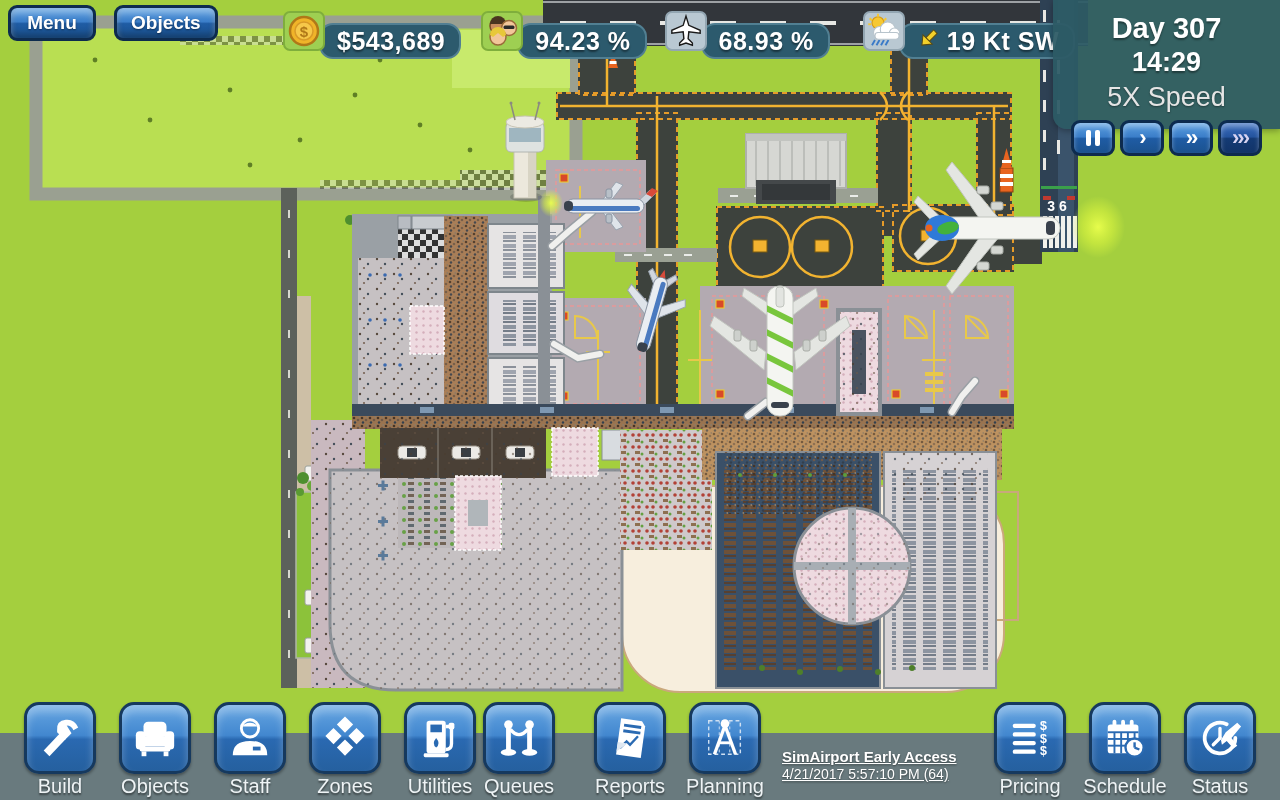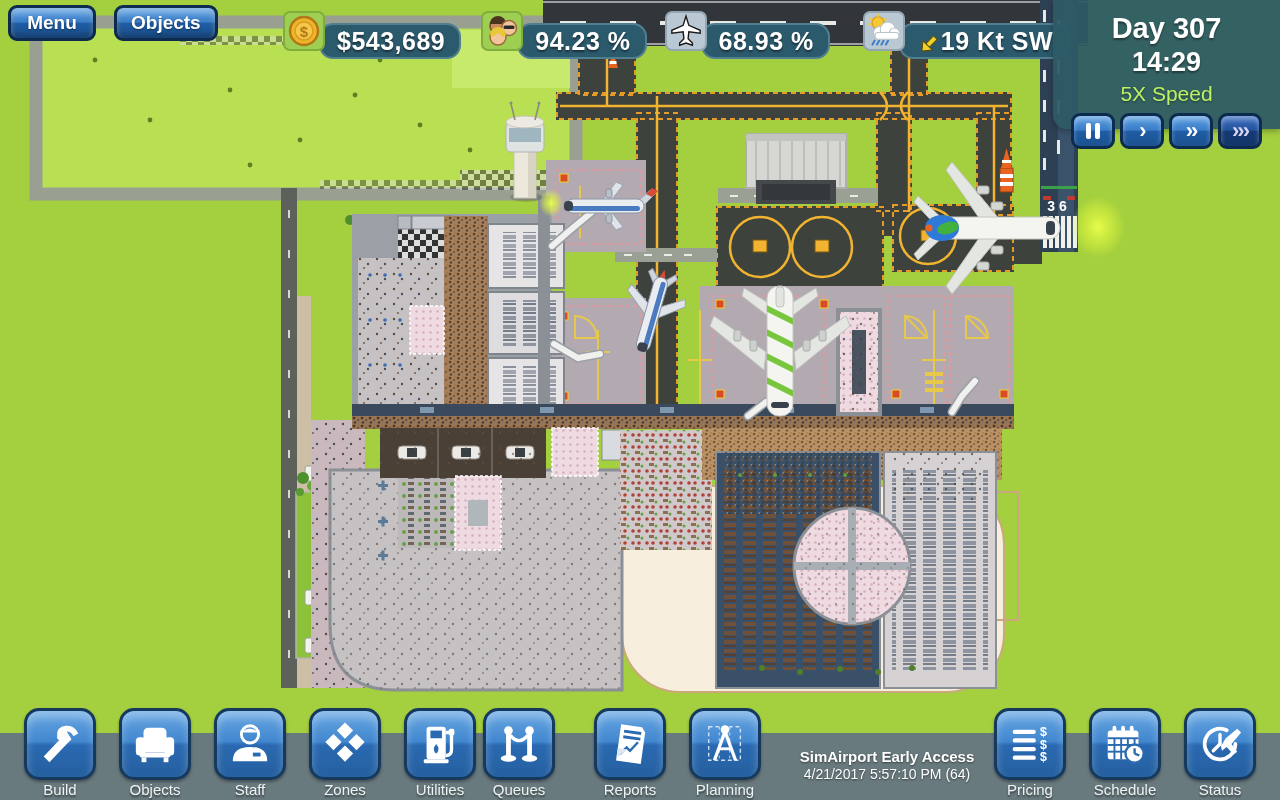--- a/index.html
+++ b/index.html
@@ -24,41 +24,41 @@
     color:#fff;font-weight:bold;font-size:25px;padding:1px 14px 1px 16px;
     text-shadow:0 2px 2px rgba(0,0,0,.45);letter-spacing:.5px;margin-top:20px;}
   .gap1{width:20px;} .gap2{width:18px;} .gap3{width:33px;}
 
   
   .clock-panel{position:absolute;right:0;top:0;width:227px;height:129px;z-index:30;
     background:rgba(45,90,101,.94);border-radius:0 0 0 14px;color:#fff;text-align:center;
     box-shadow:0 2px 6px rgba(0,0,0,.3);}
   .clock-day{font-size:29px;font-weight:bold;margin-top:12px;text-shadow:0 2px 2px rgba(0,0,0,.4);}
   .clock-time{font-size:27px;font-weight:bold;margin-top:2px;text-shadow:0 2px 2px rgba(0,0,0,.4);}
-  .clock-speed{font-size:21px;color:#bef264;margin-top:4px;text-shadow:0 1px 2px rgba(0,0,0,.4);}
+  .clock-speed{font-size:27px;color:#e5e5e5;margin-top:4px;text-shadow:0 1px 2px rgba(0,0,0,.4);}
   .speed-row{display:flex;justify-content:center;gap:5px;margin-top:7px;}
   .sbtn{width:44px;height:36px;border-radius:9px;border:3px solid #0d2b4e;color:#fff;
     font-weight:bold;font-size:22px;line-height:28px;letter-spacing:-2px;text-align:center;
     background:linear-gradient(180deg,#5b9fe0 0%,#3b7ec9 46%,#1f5ca4 52%,#1b528f 100%);
     box-shadow:inset 0 4px 5px rgba(255,255,255,.35);cursor:pointer;padding:0;}
   .sbtn.active{background:linear-gradient(180deg,#3d6fc0 0%,#24549e 46%,#143a74 52%,#123468 100%);color:#d8d4f2;}
   .pausebars{display:inline-flex;gap:4px;align-items:center;height:100%;}
   .pausebars i{display:block;width:5px;height:16px;background:#fff;border-radius:2px;}
 
   
   .toolbar-band{position:absolute;left:0;bottom:0;width:1280px;height:67px;background:#697a7e;z-index:20;}
   .tool{position:absolute;bottom:2px;width:96px;display:flex;flex-direction:column;align-items:center;z-index:30;}
   .tool-btn{width:72px;height:72px;border-radius:15px;border:3px solid #16395e;cursor:pointer;
     background:linear-gradient(180deg,#66a6e2 0%,#4287cf 46%,#2a69b1 52%,#25609f 100%);
     box-shadow:inset 0 7px 8px rgba(255,255,255,.3), 0 2px 3px rgba(0,0,0,.35);
     display:flex;align-items:center;justify-content:center;padding:0;}
   .tool-btn svg{width:46px;height:46px;}
-  .tool-label{color:#eef3f5;font-size:15px;margin-top:1px;text-shadow:0 2px 2px rgba(0,0,0,.5);}
-  .version{position:absolute;left:782px;bottom:18px;width:210px;text-align:center;color:#fff;z-index:30;
-    text-shadow:0 1px 2px rgba(0,0,0,.5);}
+  .tool-label{color:#eef3f5;font-size:20px;margin-top:1px;text-shadow:0 2px 2px rgba(0,0,0,.5);}
+  .version{position:absolute;left:782px;bottom:18px;width:210px;color:#fff;z-index:30;
+    text-shadow:0 1px 2px rgba(0,0,0,.5);text-decoration:underline;}
   .version .v1{font-weight:bold;font-size:15px;}
   .version .v2{font-size:14px;margin-top:1px;}
 </style>
 </head>
 <body>
 
 <div id="screen">
 
 <svg id="map" width="1280" height="800" viewBox="0 0 1280 800">
   <defs>
@@ -623,21 +623,21 @@
               <line x1="30" y1="36" x2="26" y2="43"></line>
             </g>
         <g fill="#fff" stroke="#b8c4cc" stroke-width="1.5">
           <circle cx="18" cy="26" r="8"></circle>
               <circle cx="29" cy="22" r="10"></circle>
               <circle cx="38" cy="27" r="7"></circle>
           <rect x="12" y="26" width="32" height="9" rx="4"></rect>
         </g>
       </svg>
     </span>
-    <span class="stat-box" style="display:flex;align-items:flex-end;">
+    <span class="stat-box" style="display:flex;align-items:flex-start;gap:6px;">
       <svg width="24" height="24" viewBox="0 0 48 48" style="flex:none;">
         <g transform="rotate(135 24 24)">
           <rect x="6" y="19" width="22" height="10" fill="#f2d02a" stroke="#5a4a10" stroke-width="2"></rect>
           <polygon points="28,11 28,37 44,24" fill="#f2d02a" stroke="#5a4a10" stroke-width="2"></polygon>
         </g>
       </svg>
       <span>19 Kt SW</span>
     </span>
   </div>
 </div>

